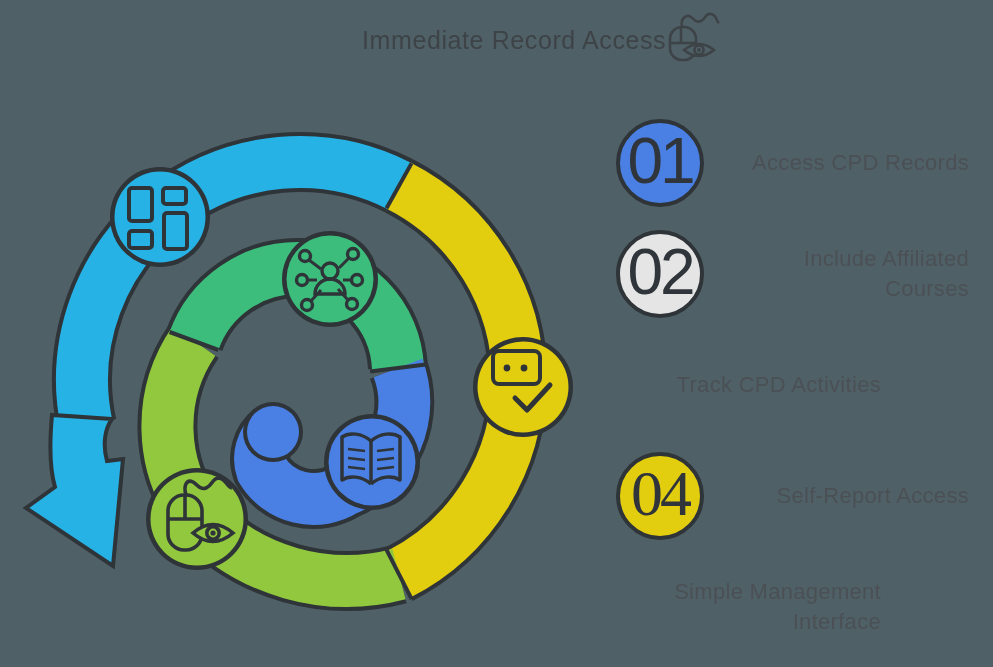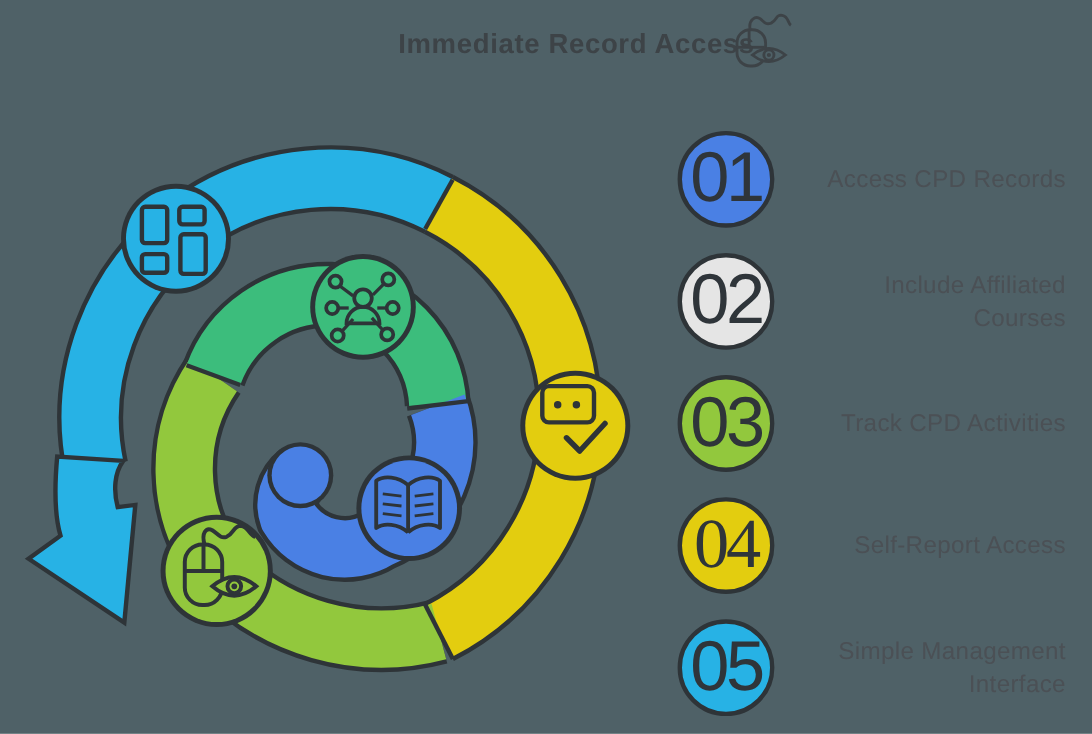--- a/index.html
+++ b/index.html
@@ -1,20 +1,20 @@
 <!DOCTYPE html>
 <html><head>
 <meta charset="utf-8">
 <style>
   html,body{margin:0;padding:0;}
   .stage{position:relative;width:993px;height:667px;overflow:hidden;
          font-family:"Liberation Sans", sans-serif;}
   .stage svg{position:absolute;left:0;top:0;}
   .title{position:absolute;left:362px;top:26px;font-size:25px;letter-spacing:.6px;
-         font-weight:700;}
+         font-weight:400;}
   .steps{position:absolute;left:0;top:0;width:100%;height:100%;text-align:right;}
   .step{position:absolute;left:616px;display:flex;align-items:center;height:88px;}
   .step-circle{width:88px;height:88px;border-radius:50%;box-sizing:border-box;
                border:4px solid #2e3438;display:flex;align-items:center;justify-content:center;
                flex:0 0 88px;}
   .step-num{font-size:64px;font-weight:300;letter-spacing:-3px;color:#2f353a;line-height:1;
             transform:translateY(-2px);}
   .step-label{margin-left:21px;width:244px;font-size:22px;line-height:30px;letter-spacing:.3px;}
 </style>
 </head>
@@ -154,34 +154,28 @@
   </div>
 
   <div class="step" style="top:230px">
     <div class="step-circle" style="background-color: #e5e5e5;">
       <span class="step-num">02</span>
     </div>
     <div class="step-label" style="color: rgb(75, 80, 85);">Include Affiliated Courses</div>
   </div>
 
   <div class="step" style="top:341px">
-    <div class="step-circle" style="background-color: rgb(146, 200, 61);">
-      <span class="step-num">03</span>
-    </div>
     <div class="step-label" style="color: rgb(75, 80, 85);">Track CPD Activities</div>
   </div>
 
   <div class="step" style="top:452px">
     <div class="step-circle" style="background-color: rgb(227, 205, 15); font-family: Liberation Serif, serif;">
       <span class="step-num">04</span>
     </div>
     <div class="step-label" style="color: rgb(75, 80, 85);">Self-Report Access</div>
   </div>
 
   <div class="step" style="top:563px">
-    <div class="step-circle" style="background-color: rgb(39, 178, 229);">
-      <span class="step-num">05</span>
-    </div>
     <div class="step-label" style="color: rgb(75, 80, 85);">Simple Management Interface</div>
   </div>
 
 </div>
 </div>
 
 </body></html>

